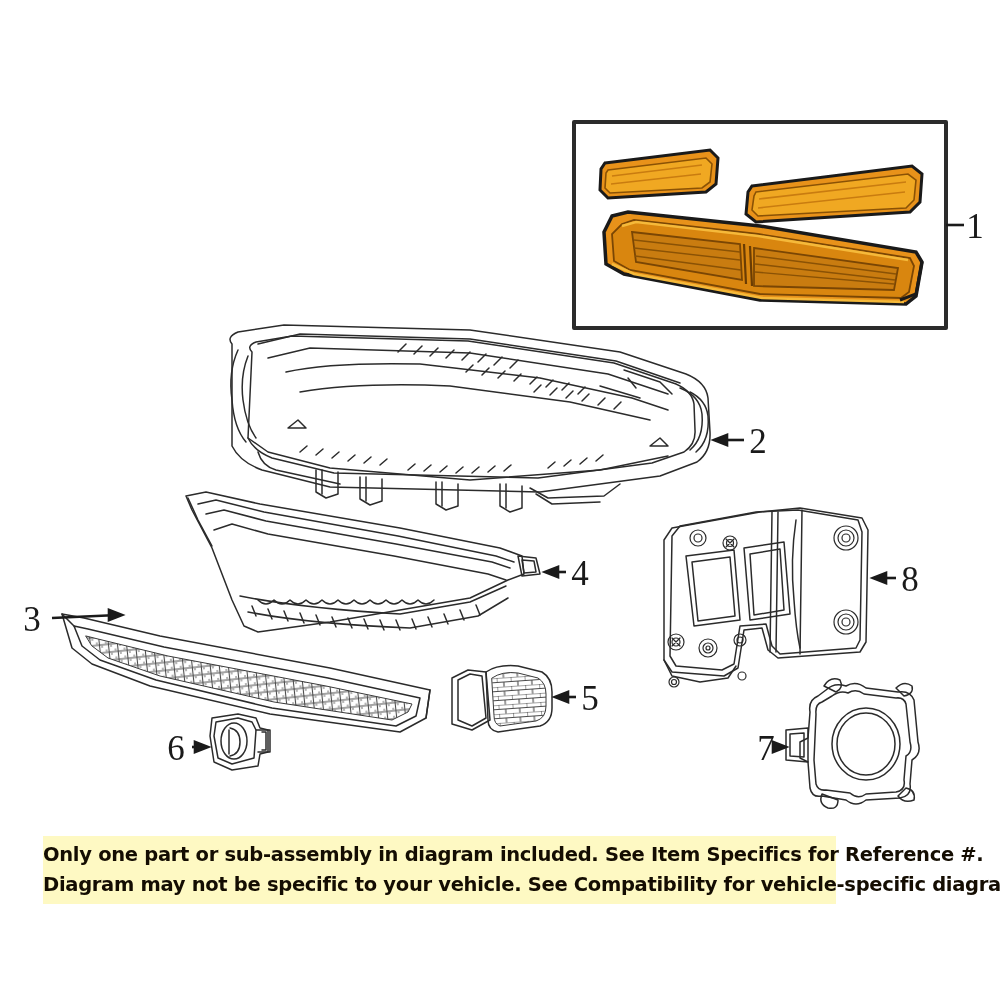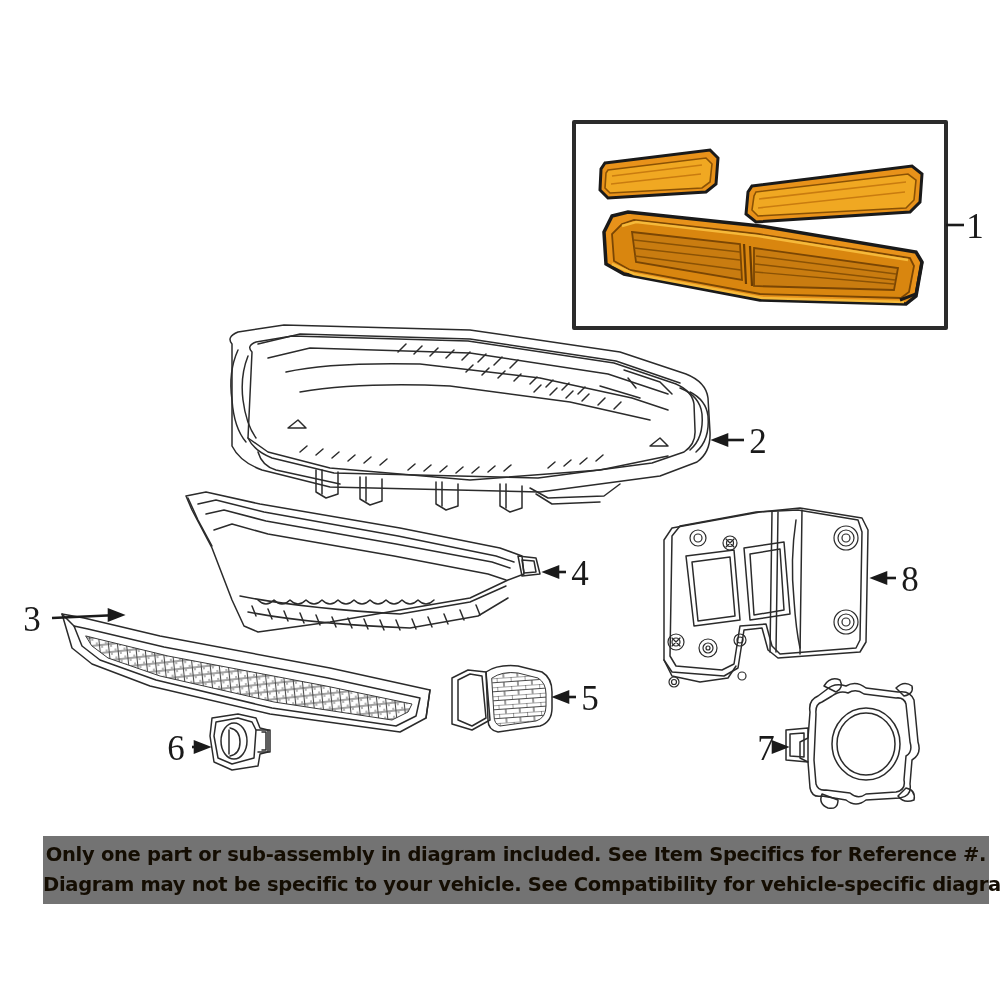--- a/index.html
+++ b/index.html
@@ -30,23 +30,23 @@
     font-family: "Liberation Serif", serif;
     font-size: 35px;
     fill: #1a1a1a;
     font-weight: 400;
   }
   
   #disclaimer-banner {
     position: absolute;
     left: 43px;
     top: 836px;
-    width: 946px;
+    width: 793px;
     height: 68px;
-    background: #737373;
+    background: #fef9c3;
     box-sizing: border-box;
   }
   #disclaimer-banner .line {
     font-family: "DejaVu Sans", sans-serif;
     font-weight: bold;
     font-size: 19.5px;
     letter-spacing: -0.3px;
     color: #140d02;
     text-align: center;
     line-height: 30px;

